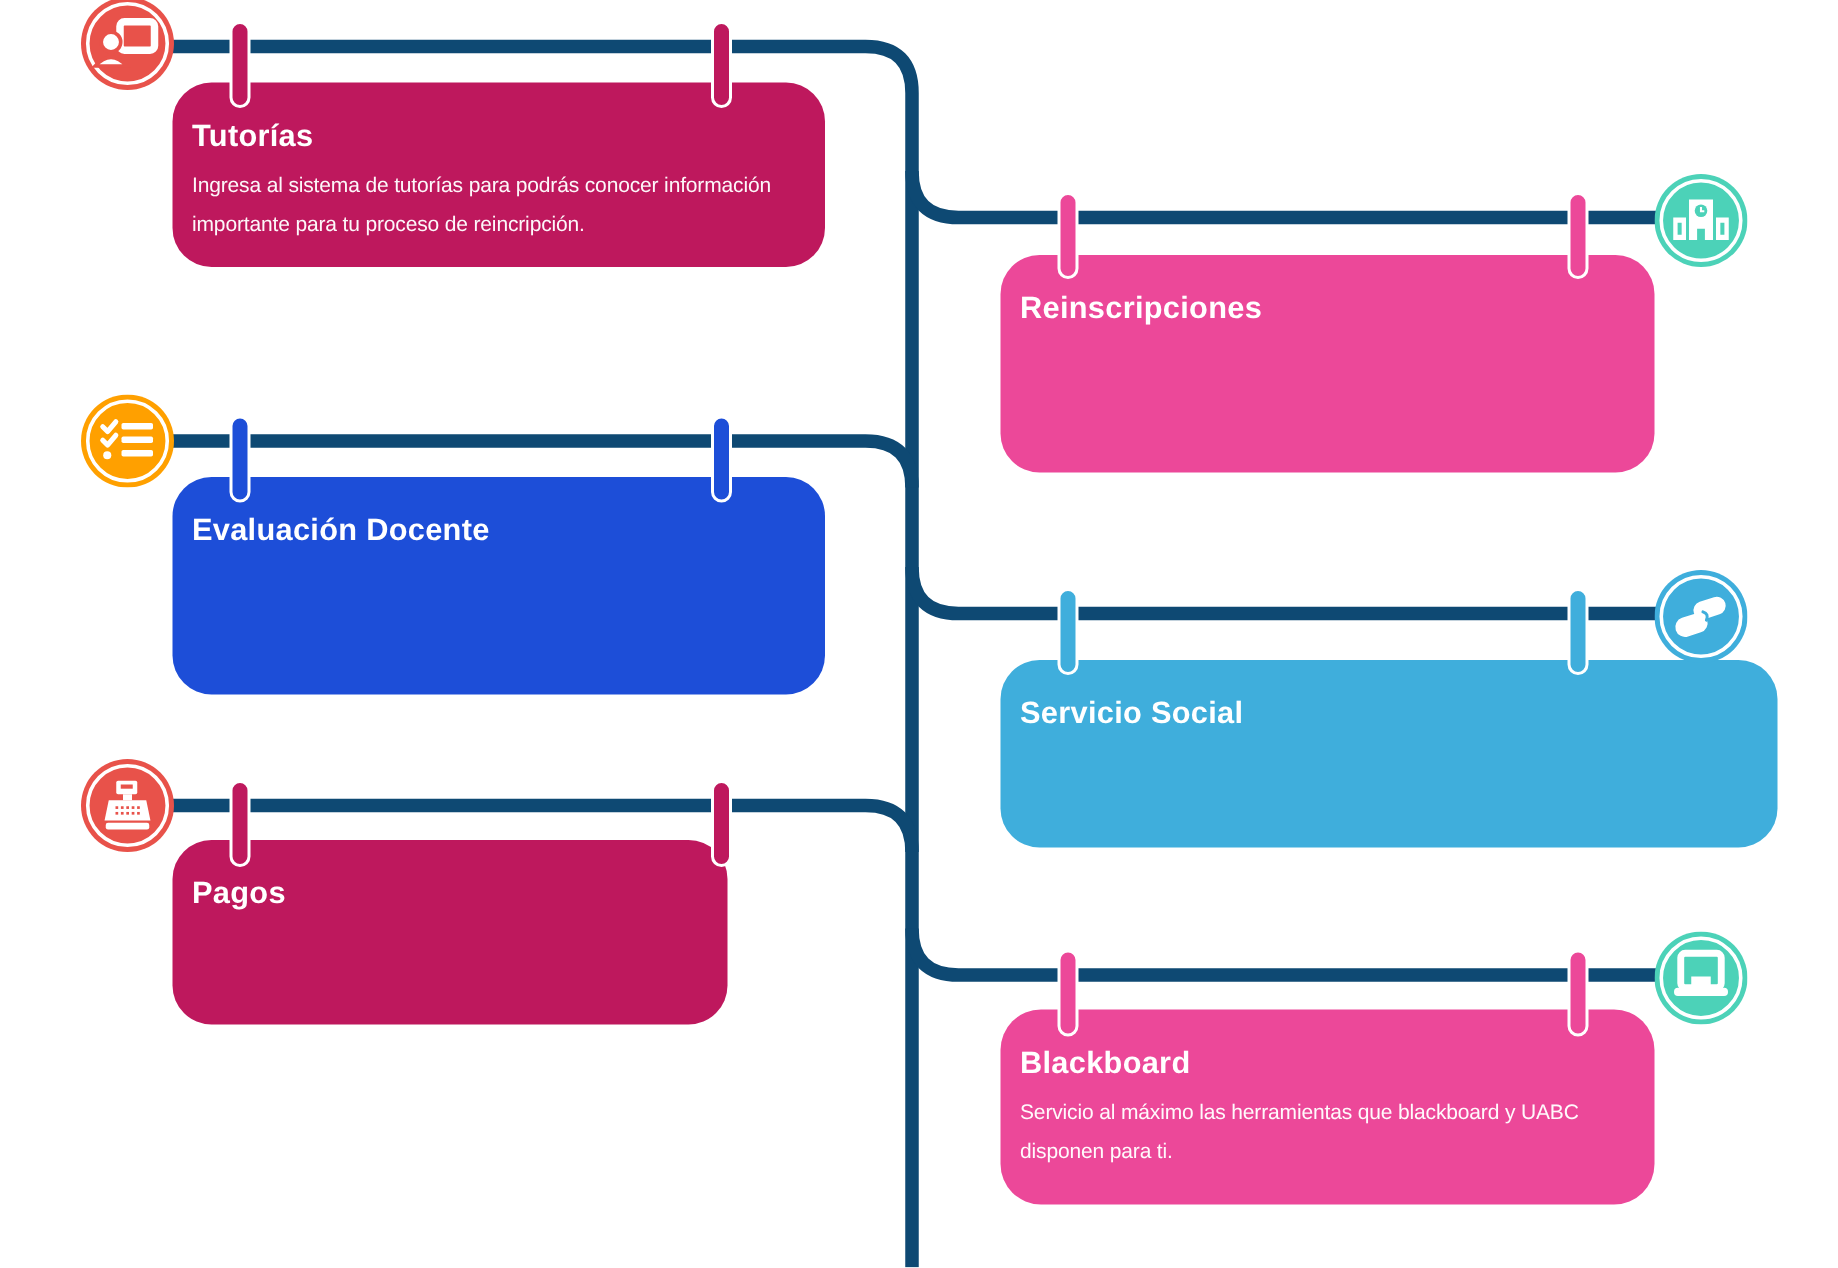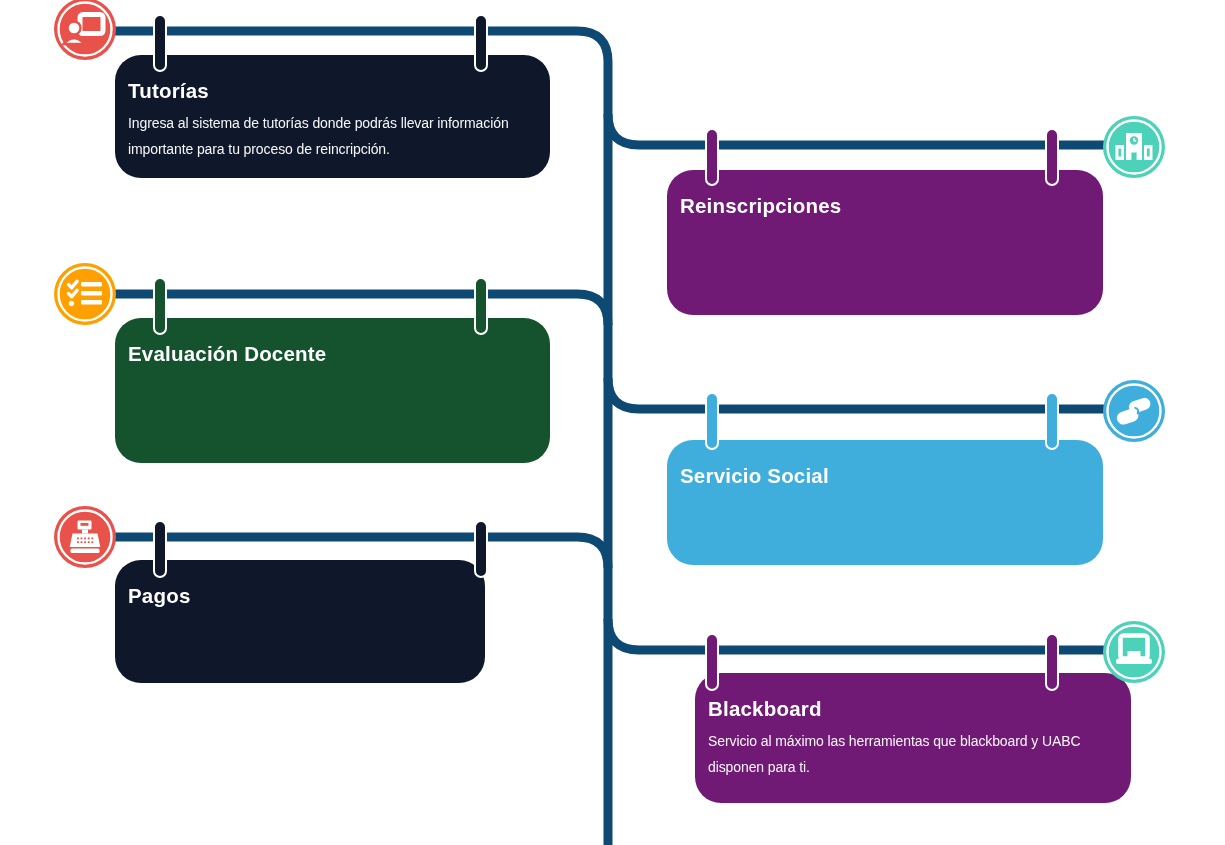--- a/index.html
+++ b/index.html
@@ -9,39 +9,39 @@
   }
   .connectors { position:absolute; left:0; top:0; z-index:0; }
 
   .card {
     position:absolute; z-index:1; border-radius:26px; color:#ffffff;
     padding:24px 16px 18px 13px; box-sizing:border-box;
   }
   .card h2 { margin:0 0 8px 0; font-size:20.5px; font-weight:700; letter-spacing:.2px; }
   .card p  { margin:0; font-size:14px; line-height:25.5px; letter-spacing:-0.1px; color:rgba(255,255,255,.97); }
 
-  .bg-red    { background:#0f172a; }
-  .bg-orange { background:#14532d; }
-  .bg-teal   { background:#701a75; }
+  .bg-red    { background:#be185d; }
+  .bg-orange { background:#1d4ed8; }
+  .bg-teal   { background:#ec4899; }
   .bg-blue   { background:#3FAEDC; }
 
   .pin {
     position:absolute; z-index:2; width:14px; height:58px;
     border:2px solid #ffffff; border-radius:9px; box-sizing:border-box;
   }
   .icon { position:absolute; z-index:3; width:62px; height:62px; }
   .icon svg { display:block; }
 
   
   .c-tutorias        { left:115px; top:55px;  width:435px; height:123px; }
   .c-reinscripciones { left:667px; top:170px; width:436px; height:145px; }
   .c-evaluacion      { left:115px; top:318px; width:435px; height:145px; }
-  .c-servicio        { left:667px; top:440px; width:436px; height:125px; }
+  .c-servicio        { left:667px; top:440px; width:518px; height:125px; }
   .c-pagos           { left:115px; top:560px; width:370px; height:123px; }
-  .c-blackboard      { left:695px; top:673px; width:436px; height:130px; }
+  .c-blackboard      { left:667px; top:673px; width:436px; height:130px;border-radius:27px; }
 
   .pin-t1 { left:153px;  top:14px;  } .pin-t2 { left:474px;  top:14px;  }
   .pin-r1 { left:705px;  top:128px; } .pin-r2 { left:1045px; top:128px; }
   .pin-e1 { left:153px;  top:277px; } .pin-e2 { left:474px;  top:277px; }
   .pin-s1 { left:705px;  top:392px; } .pin-s2 { left:1045px; top:392px; }
   .pin-p1 { left:153px;  top:520px; } .pin-p2 { left:474px;  top:520px; }
   .pin-b1 { left:705px;  top:633px; } .pin-b2 { left:1045px; top:633px; }
 
   .i-tutorias        { left:54px;   top:-2px;  }
   .i-reinscripciones { left:1103px; top:116px; }
@@ -61,21 +61,21 @@
       <path d="M 85 294 H 577 Q 608 294 608 325"></path>
       <path d="M 85 537 H 577 Q 608 537 608 568"></path>
       <path d="M 608 114 Q 608 145 639 145 H 1134"></path>
       <path d="M 608 378 Q 608 409 639 409 H 1134"></path>
       <path d="M 608 619 Q 608 650 639 650 H 1134"></path>
     </g>
   </svg>
 
   <div class="card c-tutorias bg-red">
     <h2>Tutorías</h2>
-    <p>Ingresa al sistema de tutorías donde podrás llevar información importante para tu proceso de reincripción.</p>
+    <p>Ingresa al sistema de tutorías para podrás conocer información importante para tu proceso de reincripción.</p>
   </div>
 
   <div class="card c-reinscripciones bg-teal">
     <h2>Reinscripciones</h2>
   </div>
 
   <div class="card c-evaluacion bg-orange">
     <h2>Evaluación Docente</h2>
   </div>
 

